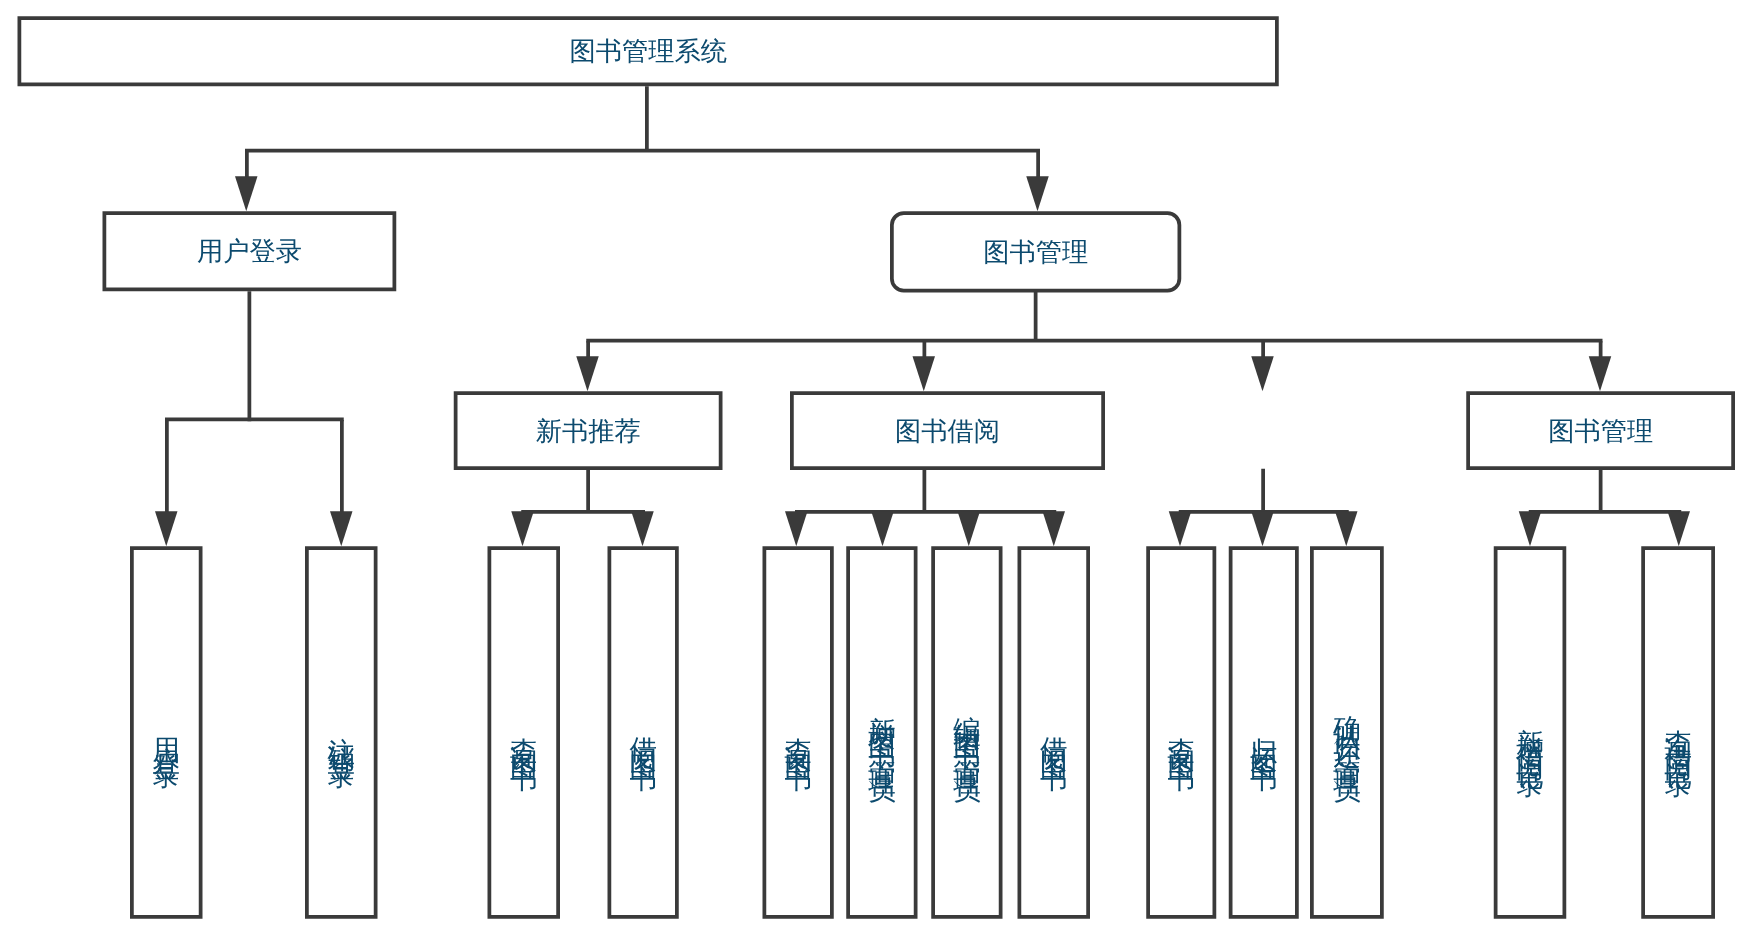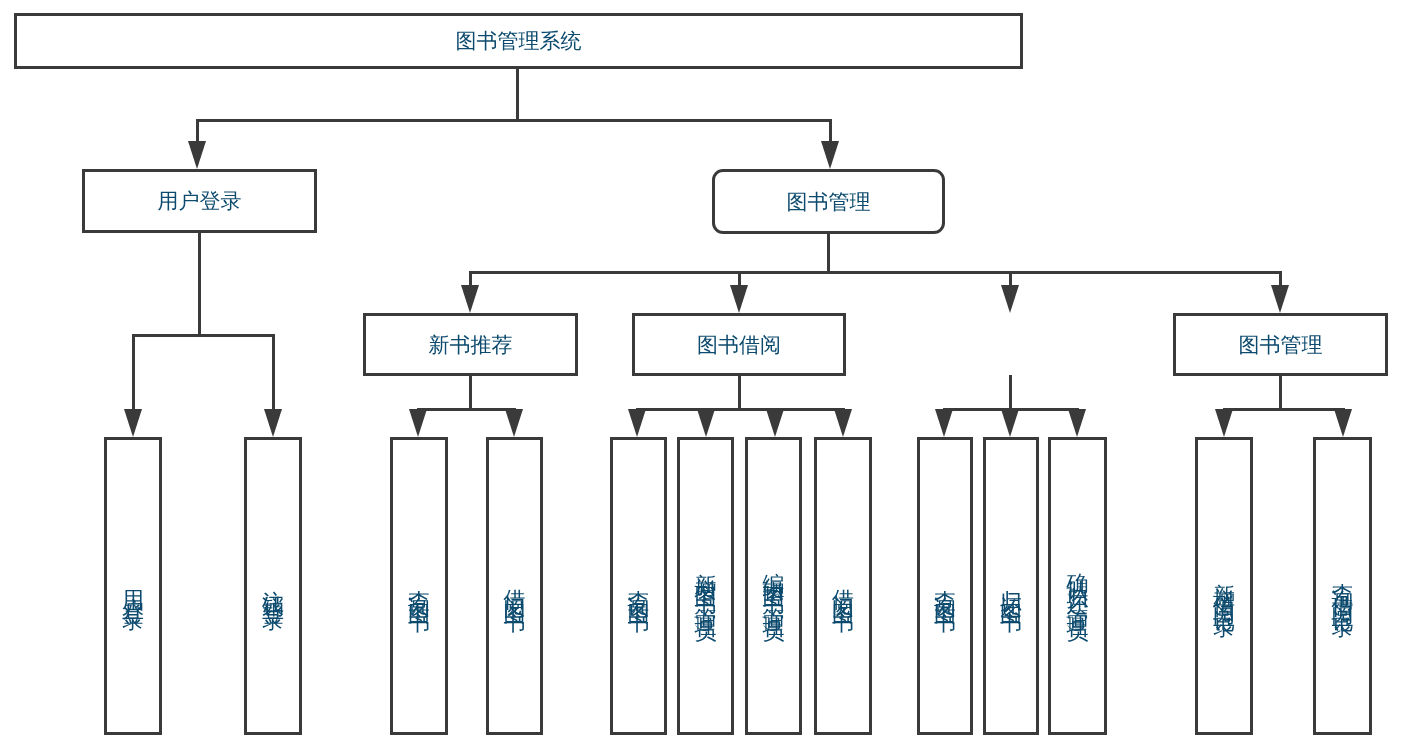--- a/index.html
+++ b/index.html
@@ -67,21 +67,21 @@
   </div>
 
   <div class="box" style="left:712px; top:169px; width:233px; height:65px;border-radius:11px;">
     <span>图书管理</span>
   </div>
 
   <div class="box" style="left:363px; top:313px; width:215px; height:63px;">
     <span>新书推荐</span>
   </div>
 
-  <div class="box" style="left:632px; top:313px; width:214px; height:63px;">
+  <div class="box" style="left:632px; top:313px; width:252px; height:63px;">
     <span>图书借阅</span>
   </div>
 
 
   <div class="box" style="left:1173px; top:313px; width:215px; height:63px;">
     <span>图书管理</span>
   </div>
 
   <div class="box leaf" style="left:104px; top:437px; width:58px; height:298px;">
     <span class="vtext">用户登录</span>

